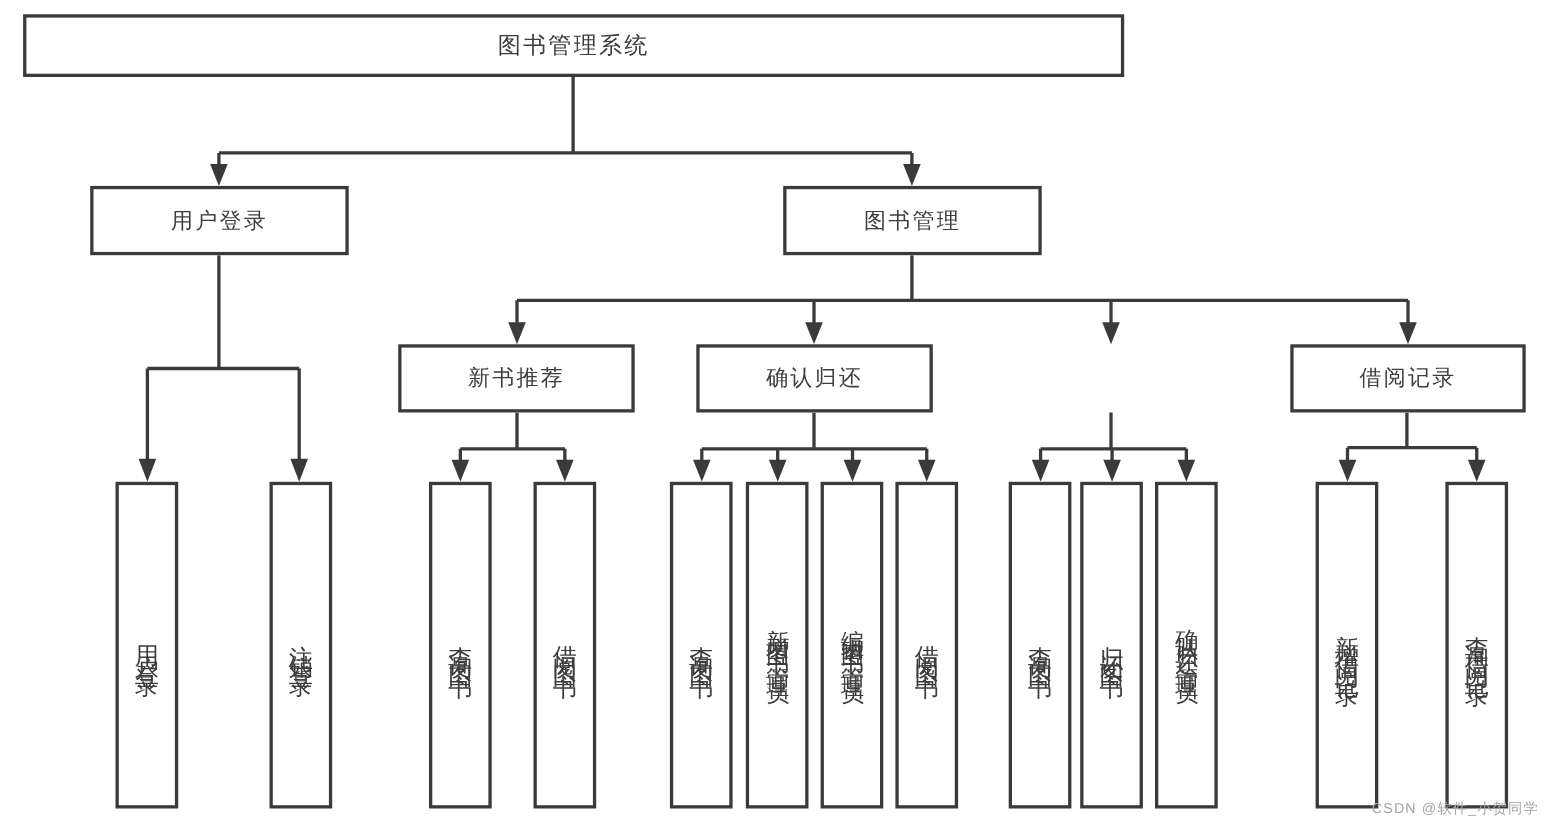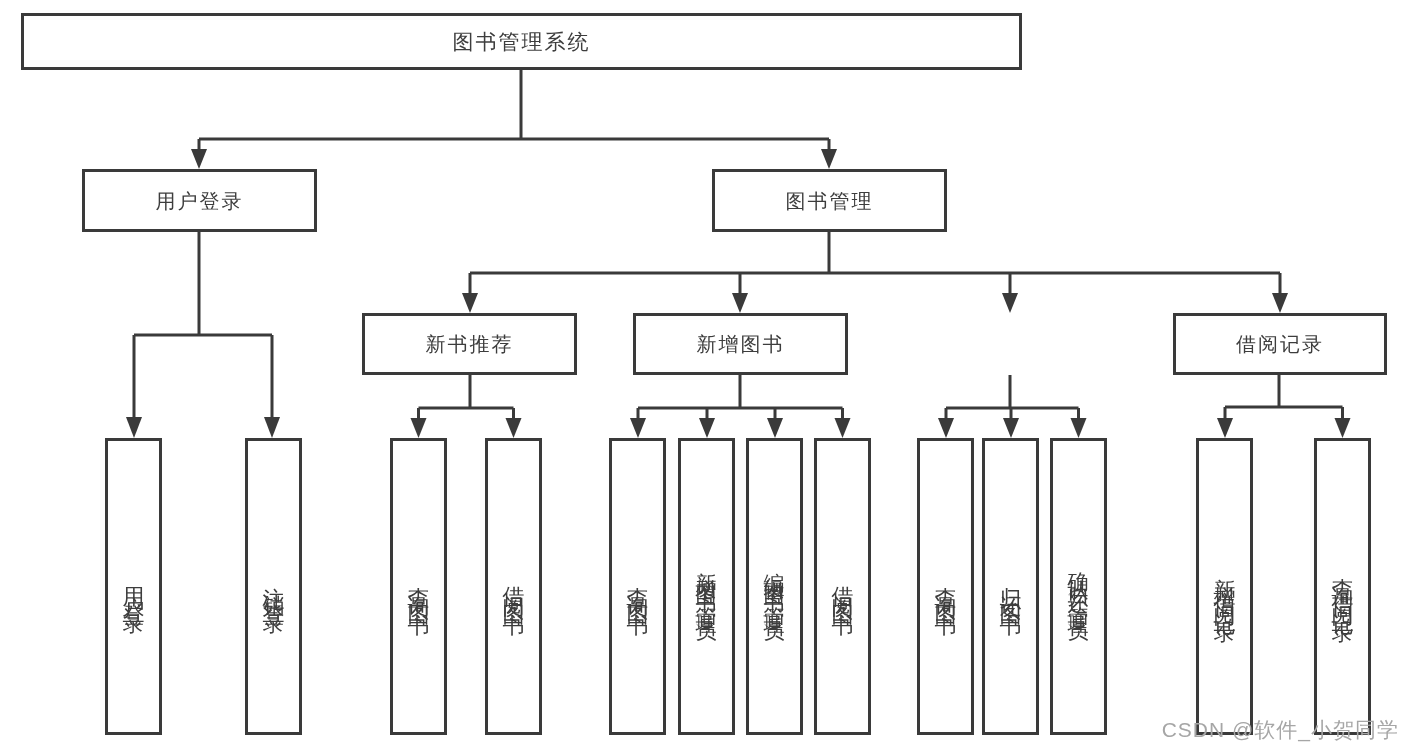--- a/index.html
+++ b/index.html
@@ -66,21 +66,21 @@
     letter-spacing: 9px;
     line-height: 1;
     white-space: nowrap;
   }
   .leaf-long .lbl { letter-spacing: 7px; font-size: 21px; }
 
   .watermark {
     position: absolute;
     right: 6px;
     bottom: 3px;
-    font-size: 21px;
+    font-size: 13px;
     color: var(--watermark);
     letter-spacing: 1px;
     z-index: 5;
   }
 </style>
 </head>
 <body>
 
 <div class="canvas">
 
@@ -128,21 +128,21 @@
     <span class="lbl">用户登录</span>
   </div>
   <div class="node l3-box l3-newrec">
     <span class="lbl">新书推荐</span>
   </div>
 
   <div class="node l2-box l2-books">
     <span class="lbl">图书管理</span>
   </div>
   <div class="node l3-box l3-borrow">
-    <span class="lbl">新增图书</span>
+    <span class="lbl">确认归还</span>
   </div>
   <div class="node l3-box l3-records">
     <span class="lbl">借阅记录</span>
   </div>
 
   <div class="node leaf" style="left:105px;">
     <span class="lbl">用户登录</span>
   </div>
   <div class="node leaf" style="left:245px;">
     <span class="lbl">注销登录</span>

